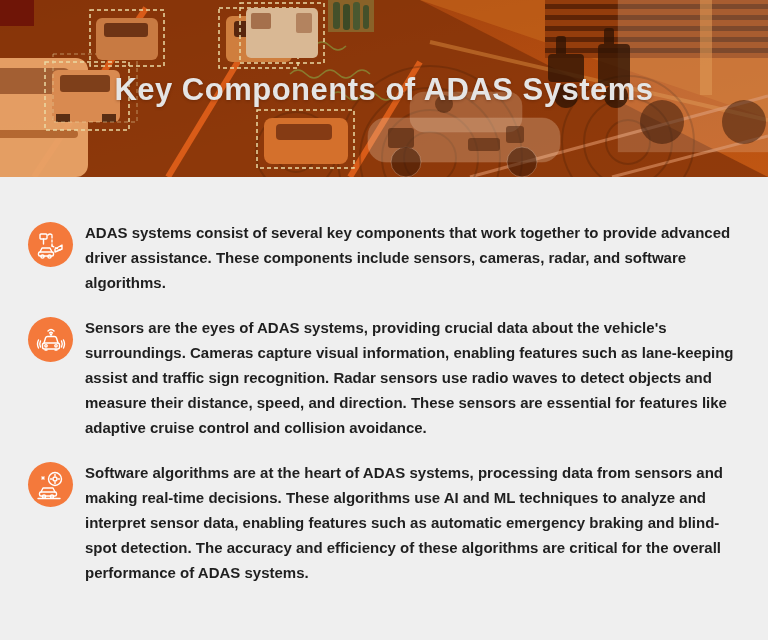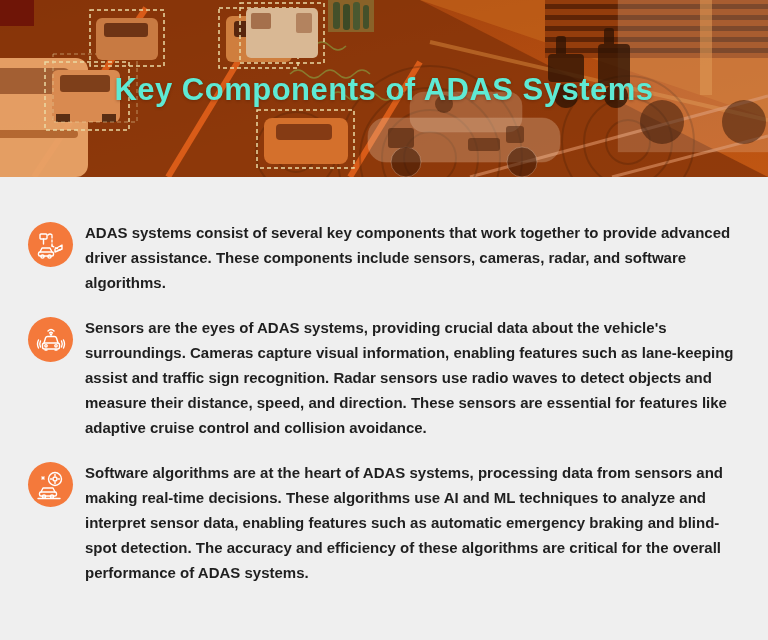--- a/index.html
+++ b/index.html
@@ -23,21 +23,21 @@
     width: 100%;
     height: 100%;
     display: block;
   }
   .hero-title {
     position: absolute;
     left: 0;
     right: 0;
     top: 72px;
     text-align: center;
-    color: #5eead4;
+    color: #e5e5e5;
     font-size: 31px;
     font-weight: 700;
     letter-spacing: 0.5px;
     text-shadow: 0 1px 3px rgba(60,20,0,0.35);
   }
 
   
   .content {
     padding: 45px 12px 0 28px;
   }

